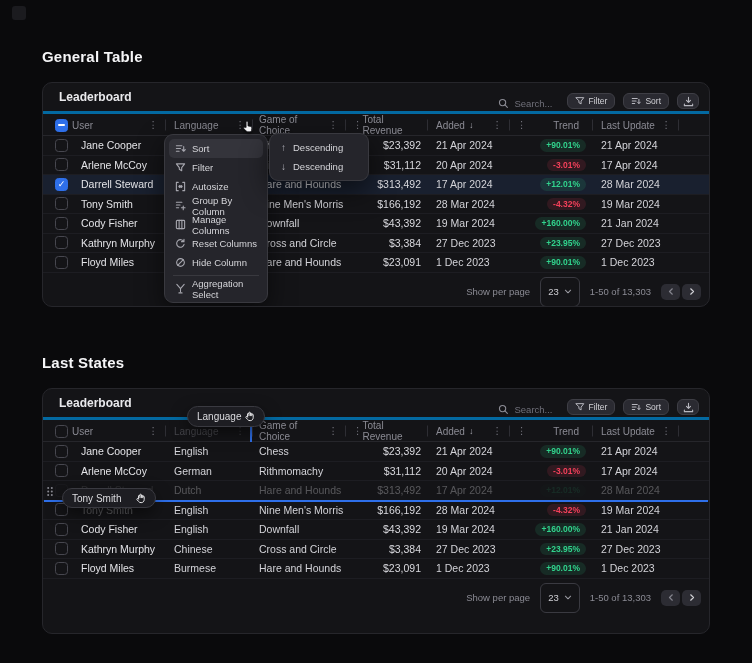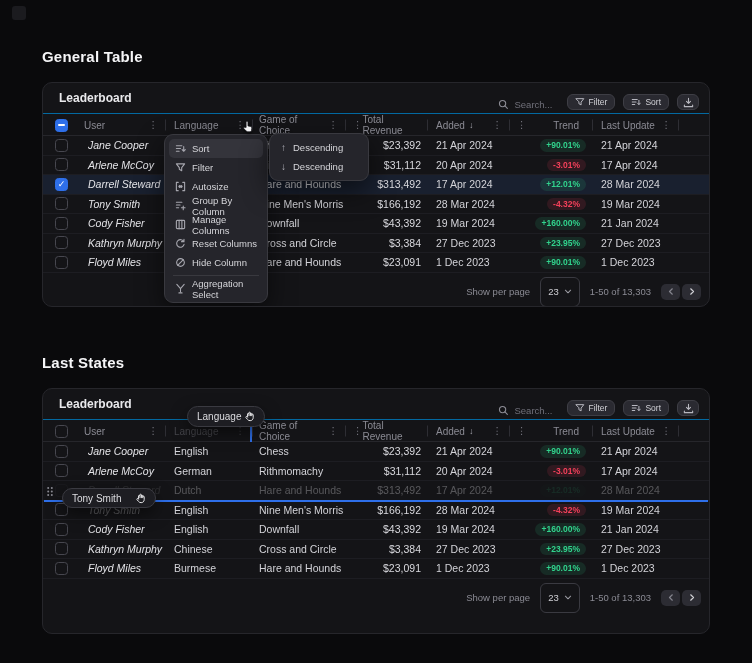--- a/index.html
+++ b/index.html
@@ -23,60 +23,60 @@
     border:1px solid #26262b;
     border-radius:10px;
     margin-top:17px;
     overflow:hidden;
   }
   .card.h1st { height:225px; }
   .card.h2nd { height:246px; }
 
   
   .titlebar { height:31px; display:flex; align-items:center; justify-content:space-between;
-    padding:0 10px 0 16px; border-bottom:1px solid #0369a1; }
+    padding:0 10px 0 16px; border-bottom:3px solid #0369a1; }
   .card-title { font-size:12px; font-weight:600; color:#e9e9ec; }
   .toolbar { display:flex; align-items:flex-end; gap:8px;margin-top:8px; }
   .searchbox { display:flex; align-items:center; gap:5px; color:#70707a; font-size:9.5px; margin-right:6px; }
   .searchbox svg { stroke:#8b8b94; }
   .tbtn { display:flex; align-items:center; gap:4px; height:16px; padding:0 7px;
     background:#2a2a31; border:1px solid #3e3e45; border-radius:6px;
     font-size:8.5px; color:#d3d3d8; }
   .tbtn svg { stroke:#b7b7bf; }
   .tbtn.icon-only { width:22px; justify-content:center; padding:0; }
 
   
   .thead,.trow { display:grid; grid-template-columns:123px 87px 93px 82px 82px 83px 86px 1fr; align-items:center; }
   .thead { height:22px; border-bottom:1px solid #26262b; font-size:10px; color:#8b8b94; }
   .hcell { position:relative; height:100%; display:flex; align-items:center; }
   .hcell::after { content:''; position:absolute; right:0; top:50%; transform:translateY(-50%);
     width:1px; height:11px; background:#2e2e34; }
   .hcell.nofill::after { display:none; }
   .kebab { font-size:9.5px; color:#7c7c86; line-height:1; }
-  .h-user { padding-left:12px; gap:16px; }
+  .h-user { padding-left:12px; gap:4px; }
   .h-user .kebab, .h-lang .kebab, .h-game .kebab, .h-added .kebab, .h-last .kebab { margin-left:auto; padding-right:8px; }
   .h-lang { padding-left:8px; } .h-game { padding-left:6px; }
   .h-rev .kebab, .h-trend .kebab { padding-left:7px; }
   .h-rev span.lbl, .h-trend span.lbl { margin-left:auto; padding-right:14px; }
   .h-added { padding-left:8px; } .h-last { padding-left:8px; }
   .sort-arrow { color:#a8a8b0; font-size:9px; margin-left:4px; }
   .hcell.dimmed > * { opacity:.4; }
 
   
   .cb { width:13px; height:13px; border:1.3px solid #47474f; border-radius:3.5px; flex:0 0 13px;
     display:flex; align-items:center; justify-content:center; background:transparent; }
   .cb.checked, .cb.mixed { background:#2e6fe9; border-color:#2e6fe9; }
   .cb.checked::after { content:'\2713'; color:#fff; font-size:9px; font-weight:700; line-height:1; }
   .cb.mixed::after { content:''; width:7px; height:1.6px; background:#fff; border-radius:1px; }
 
   
   .trow { height:19.5px; border-bottom:1px solid #1d1d22; font-size:10.5px; }
   .trow.selected { background:#19202f; }
   .cell { height:100%; display:flex; align-items:center; overflow:hidden; white-space:nowrap; }
-  .c-user { padding-left:12px; gap:20px; color:#e3e3e7;font-style:italic; }
+  .c-user { padding-left:12px; gap:13px; color:#e3e3e7; }
   .c-lang { padding-left:8px; } .c-game { padding-left:6px; }
   .c-rev { justify-content:flex-end; padding-right:7px; color:#d9d9de; }
   .c-added { padding-left:8px; } .c-last { padding-left:8px; }
   .c-trend { justify-content:flex-end; padding-right:7px; }
   .badge { font-size:8.5px; font-weight:700; padding:2px 6px; border-radius:8px; line-height:1; }
   .badge.up { color:#31d38d; background:rgba(49,211,141,.12);text-align:center; }
   .badge.down { color:#f4405a; background:rgba(244,64,90,.13); }
   .trow.ghost .cell > *, .trow.ghost .cell { opacity:.34; }
   .name.ghost-text { opacity:.34; }
 

